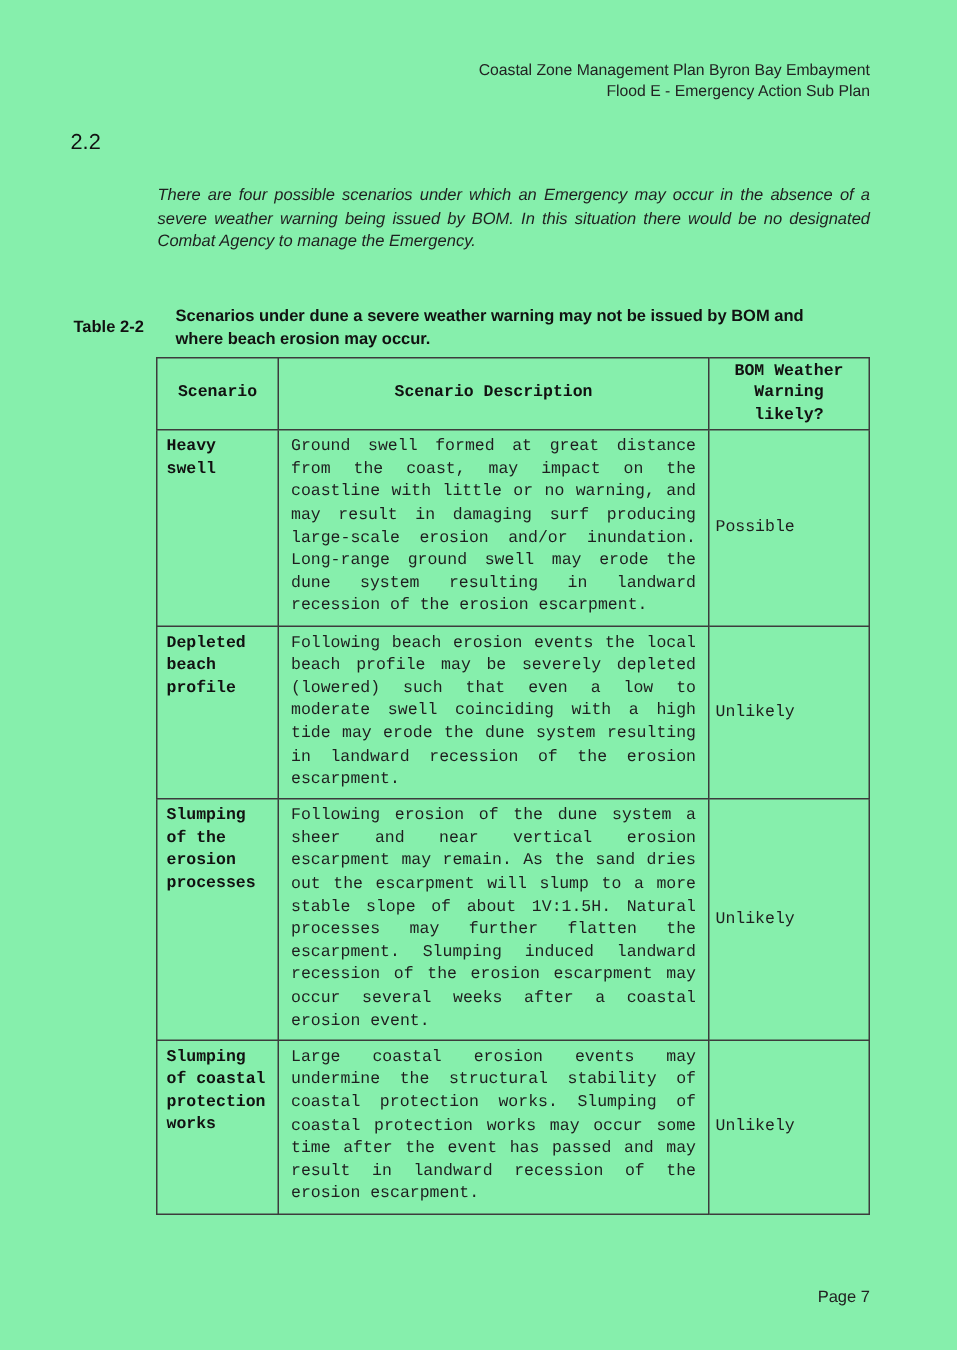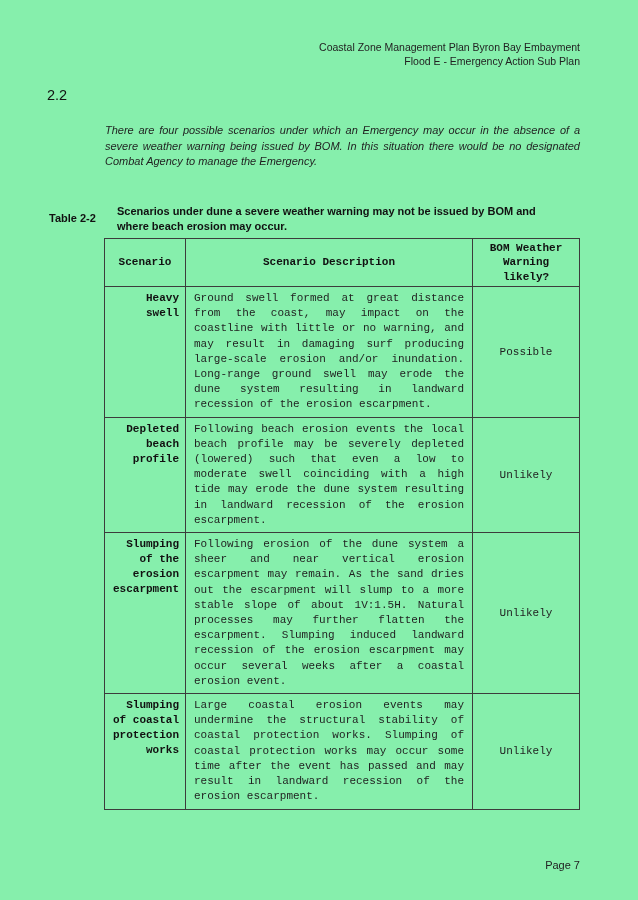--- a/index.html
+++ b/index.html
@@ -84,29 +84,27 @@
     height: 38px;
     line-height: 14.5px;
     padding: 2px 4px;
     color: #111;
   }
   .scenario-table td.cell-scenario {
     font-weight: bold;
     padding: 4px 6px;
     line-height: 15px;
     color: #111;
-    text-align: right;
   }
   .scenario-table td.cell-desc {
     padding: 4px 8px;
     line-height: 15.2px;
     text-align: justify;
   }
   .scenario-table td.cell-warning {
-    text-align: center;
     vertical-align: middle;
     padding: 2px 4px;
   }
   .scenario-table tr.r1 td { height: 103px; }
   .scenario-table tr.r2 td { height: 90px; }
   .scenario-table tr.r3 td { height: 135px; }
   .scenario-table tr.r4 td { height: 114px; }
   .doc-footer {
     position: absolute;
     top: 858px;
@@ -155,21 +153,21 @@
         <td class="cell-scenario">Heavy swell</td>
         <td class="cell-desc">Ground swell formed at great distance from the coast, may impact on the coastline with little or no warning, and may result in damaging surf producing large-scale erosion and/or inundation. Long-range ground swell may erode the dune system resulting in landward recession of the erosion escarpment.</td>
         <td class="cell-warning">Possible</td>
       </tr>
       <tr class="r2">
         <td class="cell-scenario">Depleted beach profile</td>
         <td class="cell-desc">Following beach erosion events the local beach profile may be severely depleted (lowered) such that even a low to moderate swell coinciding with a high tide may erode the dune system resulting in landward recession of the erosion escarpment.</td>
         <td class="cell-warning">Unlikely</td>
       </tr>
       <tr class="r3">
-        <td class="cell-scenario">Slumping of the erosion escarpment</td>
+        <td class="cell-scenario">Slumping of the erosion processes</td>
         <td class="cell-desc">Following erosion of the dune system a sheer and near vertical erosion escarpment may remain. As the sand dries out the escarpment will slump to a more stable slope of about 1V:1.5H. Natural processes may further flatten the escarpment. Slumping induced landward recession of the erosion escarpment may occur several weeks after a coastal erosion event.</td>
         <td class="cell-warning">Unlikely</td>
       </tr>
       <tr class="r4">
         <td class="cell-scenario">Slumping of coastal protection works</td>
         <td class="cell-desc">Large coastal erosion events may undermine the structural stability of coastal protection works. Slumping of coastal protection works may occur some time after the event has passed and may result in landward recession of the erosion escarpment.</td>
         <td class="cell-warning">Unlikely</td>
       </tr>
     </tbody>
   </table>

